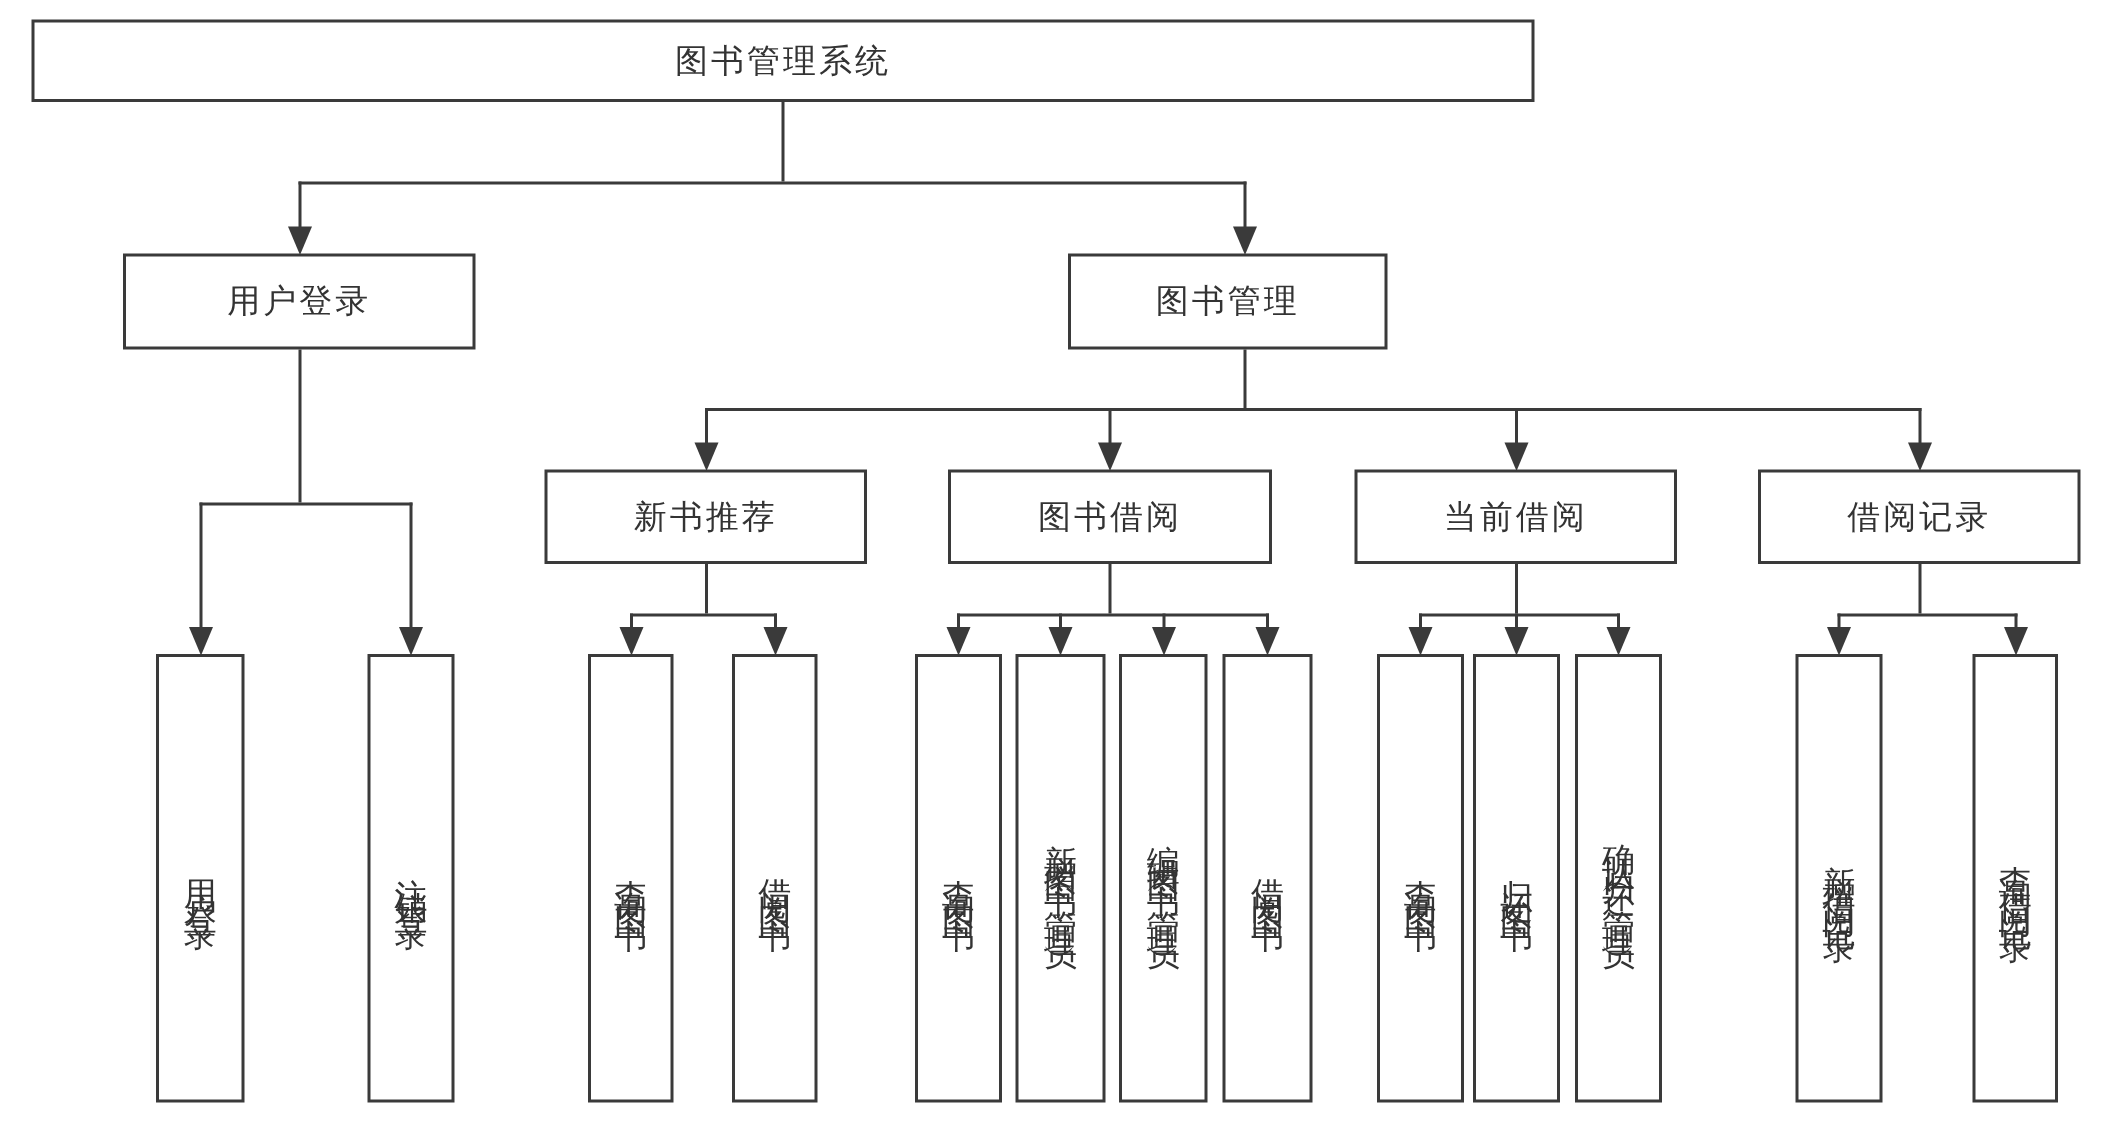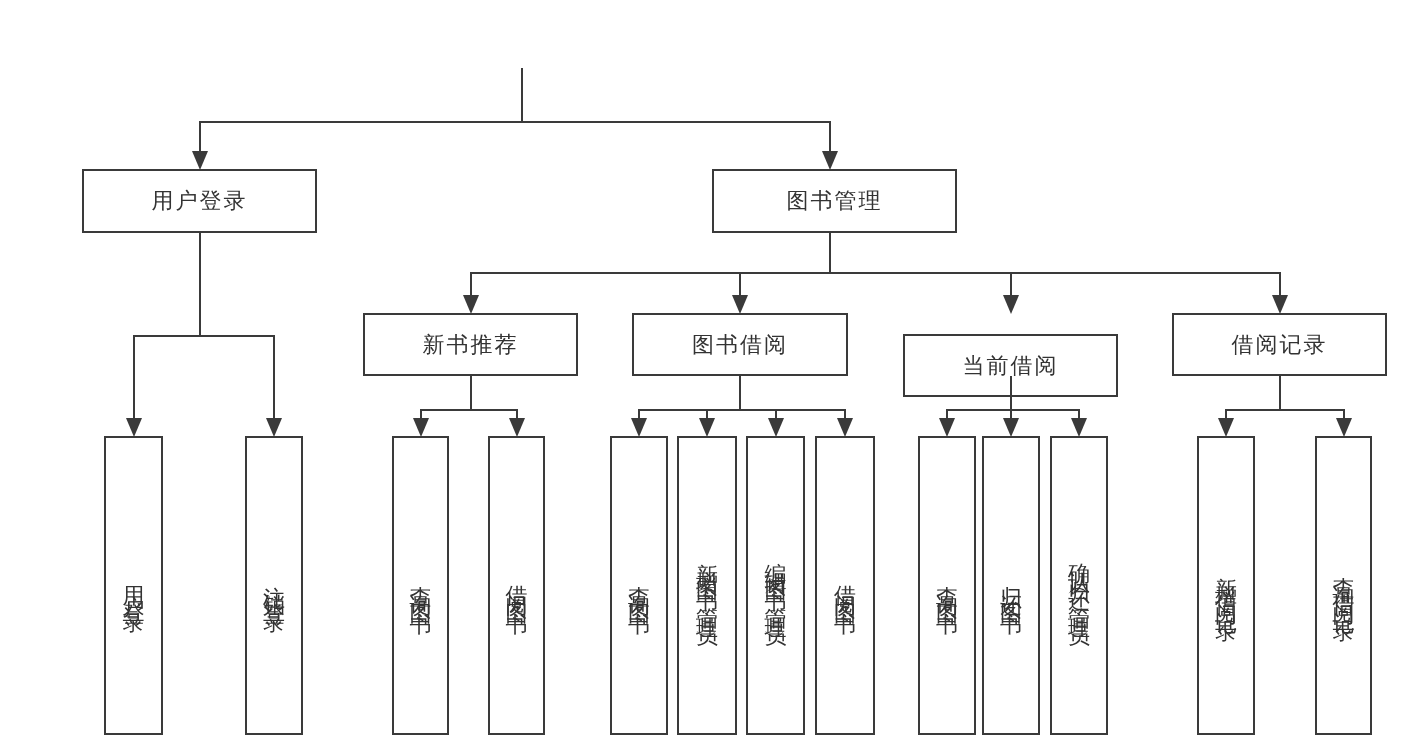--- a/index.html
+++ b/index.html
@@ -53,33 +53,36 @@
     letter-spacing:1px;
     color:#b4b4b4;
     z-index:10;
     white-space:nowrap;
   }
 </style>
 </head>
 <body>
 
 <div class="stage" id="stage" style="--line: #3a3a3a; --text: #333333;">
+<div class="box" style="left: 21px; top: 13px; width: 1002px; height: 55px;">
+      <span class="label">图书管理系统</span>
+    </div>
     <div class="box" style="left: 82px; top: 169px; width: 235px; height: 64px;">
       <span class="label">用户登录</span>
     </div>
-    <div class="box" style="left: 712px; top: 169px; width: 245px; height: 64px;">
+    <div class="box" style="left: 712px; top: 169px; width: 213px; height: 64px;">
       <span class="label">图书管理</span>
     </div>
     <div class="box" style="left: 363px; top: 313px; width: 215px; height: 63px;">
       <span class="label">新书推荐</span>
     </div>
     <div class="box" style="left: 632px; top: 313px; width: 216px; height: 63px;">
       <span class="label">图书借阅</span>
     </div>
-    <div class="box" style="left: 903px; top: 313px; width: 215px; height: 63px; margin-top: 21px;">
+    <div class="box" style="left: 903px; top: 313px; width: 215px; height: 63px;">
       <span class="label">当前借阅</span>
     </div>
     <div class="box" style="left: 1172px; top: 313px; width: 215px; height: 63px;">
       <span class="label">借阅记录</span>
     </div>
     <div class="box" style="left: 104px; top: 436px; width: 59px; height: 299px;">
       <span class="label vtext">用户登录</span>
     </div>
     <div class="box" style="left: 245px; top: 436px; width: 58px; height: 299px;">
       <span class="label vtext">注销登录</span>

